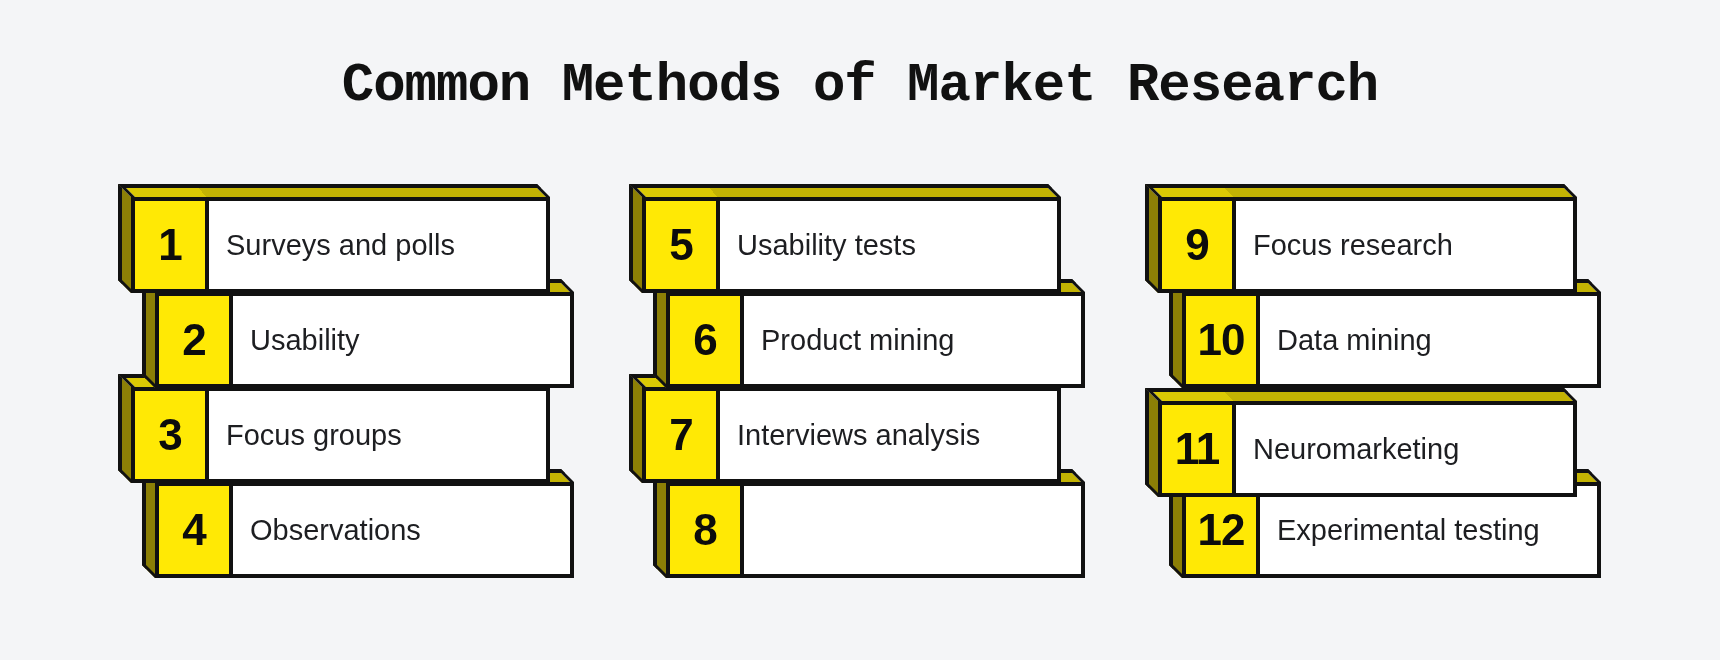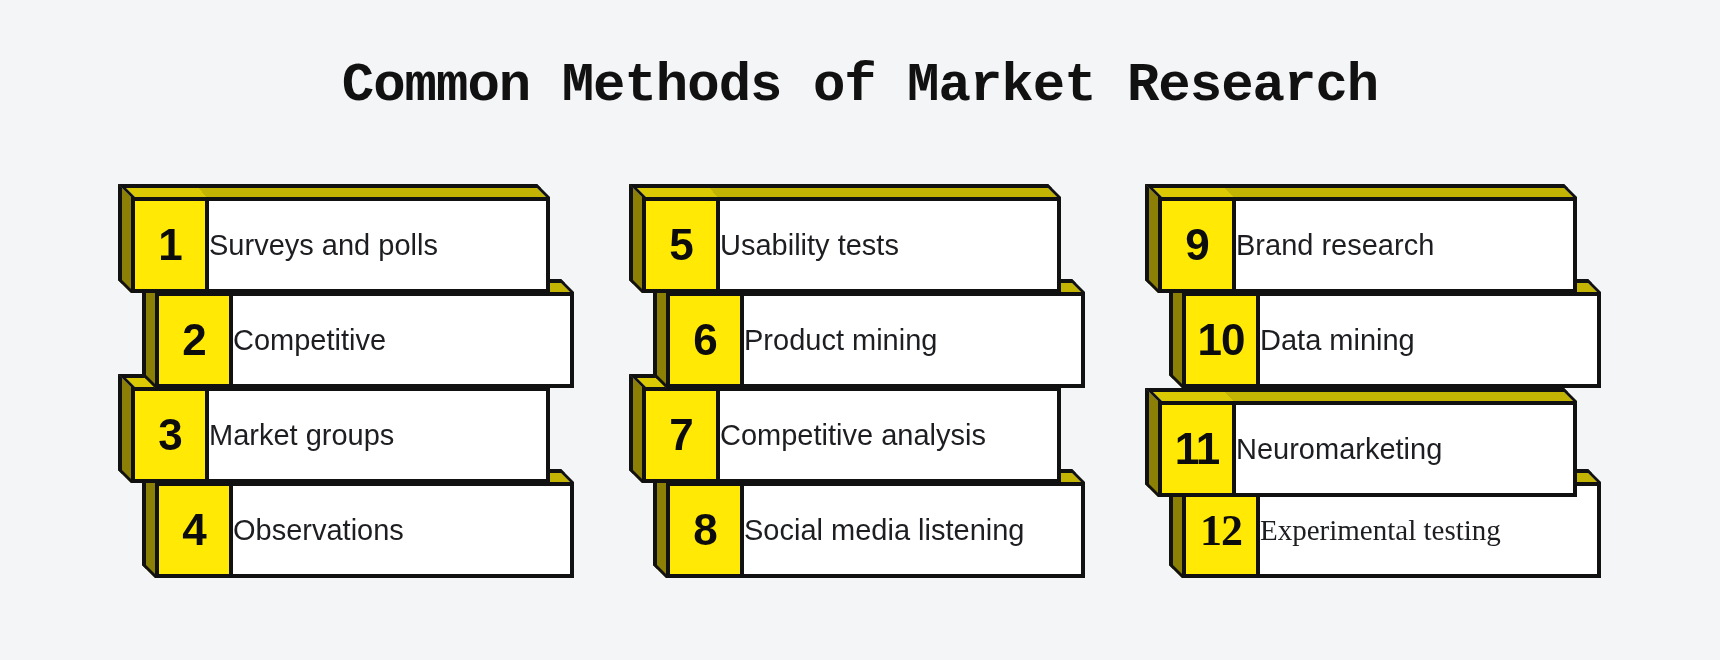--- a/index.html
+++ b/index.html
@@ -100,20 +100,21 @@
     justify-content:center;
     font-weight:700;
     font-size:44px;
     color:#0c0c0c;
     letter-spacing:-1px;
   }
   .label{
     flex:1;
     display:flex;
     align-items:center;
+    padding-left:17px;
     font-size:29px;
     color:var(--label-ink);
     white-space:nowrap;
   }
 </style>
 </head>
 <body>
 
 <div class="canvas">
   <h1 class="title">Common Methods of Market Research</h1>
@@ -124,29 +125,29 @@
     <div class="front">
       <div class="num">1</div>
       <div class="label">Surveys and polls</div>
     </div>
   </div>
       <div class="bar even-row" style="top: 95px; z-index: 9;">
     <div class="face-left"></div>
     <div class="face-top"></div>
     <div class="front">
       <div class="num">2</div>
-      <div class="label">Competitive</div>
+      <div class="label">Usability</div>
     </div>
   </div>
       <div class="bar odd-row" style="top: 190px; z-index: 8;">
     <div class="face-left"></div>
     <div class="face-top"></div>
     <div class="front">
       <div class="num">3</div>
-      <div class="label">Market groups</div>
+      <div class="label">Focus groups</div>
     </div>
   </div>
       <div class="bar even-row" style="top: 285px; z-index: 7;">
     <div class="face-left"></div>
     <div class="face-top"></div>
     <div class="front">
       <div class="num">4</div>
       <div class="label">Observations</div>
     </div>
   </div>
@@ -166,58 +167,57 @@
     <div class="front">
       <div class="num">6</div>
       <div class="label">Product mining</div>
     </div>
   </div>
       <div class="bar odd-row" style="top: 190px; z-index: 8;">
     <div class="face-left"></div>
     <div class="face-top"></div>
     <div class="front">
       <div class="num">7</div>
-      <div class="label">Competitive analysis</div>
+      <div class="label">Interviews analysis</div>
     </div>
   </div>
       <div class="bar even-row" style="top: 285px; z-index: 7;">
     <div class="face-left"></div>
     <div class="face-top"></div>
     <div class="front">
       <div class="num">8</div>
-      <div class="label">Social media listening</div>
     </div>
   </div>
     </div>
   <div class="column c2">
       <div class="bar odd-row" style="top: 0px; z-index: 10;">
     <div class="face-left"></div>
     <div class="face-top"></div>
     <div class="front">
       <div class="num">9</div>
-      <div class="label">Brand research</div>
+      <div class="label">Focus research</div>
     </div>
   </div>
       <div class="bar even-row" style="top: 95px; z-index: 9; text-align: center;">
     <div class="face-left"></div>
     <div class="face-top"></div>
     <div class="front">
       <div class="num">10</div>
       <div class="label">Data mining</div>
     </div>
   </div>
       <div class="bar odd-row" style="top: 204px; z-index: 8;">
     <div class="face-left"></div>
     <div class="face-top"></div>
     <div class="front">
       <div class="num">11</div>
       <div class="label">Neuromarketing</div>
     </div>
   </div>
-      <div class="bar even-row" style="top: 285px; z-index: 7; font-family: Liberation Serif, serif;">
+      <div class="bar even-row" style="top: 285px; z-index: 7;">
     <div class="face-left"></div>
     <div class="face-top"></div>
     <div class="front">
       <div class="num">12</div>
       <div class="label">Experimental testing</div>
     </div>
   </div>
     </div>
 </div>
 

